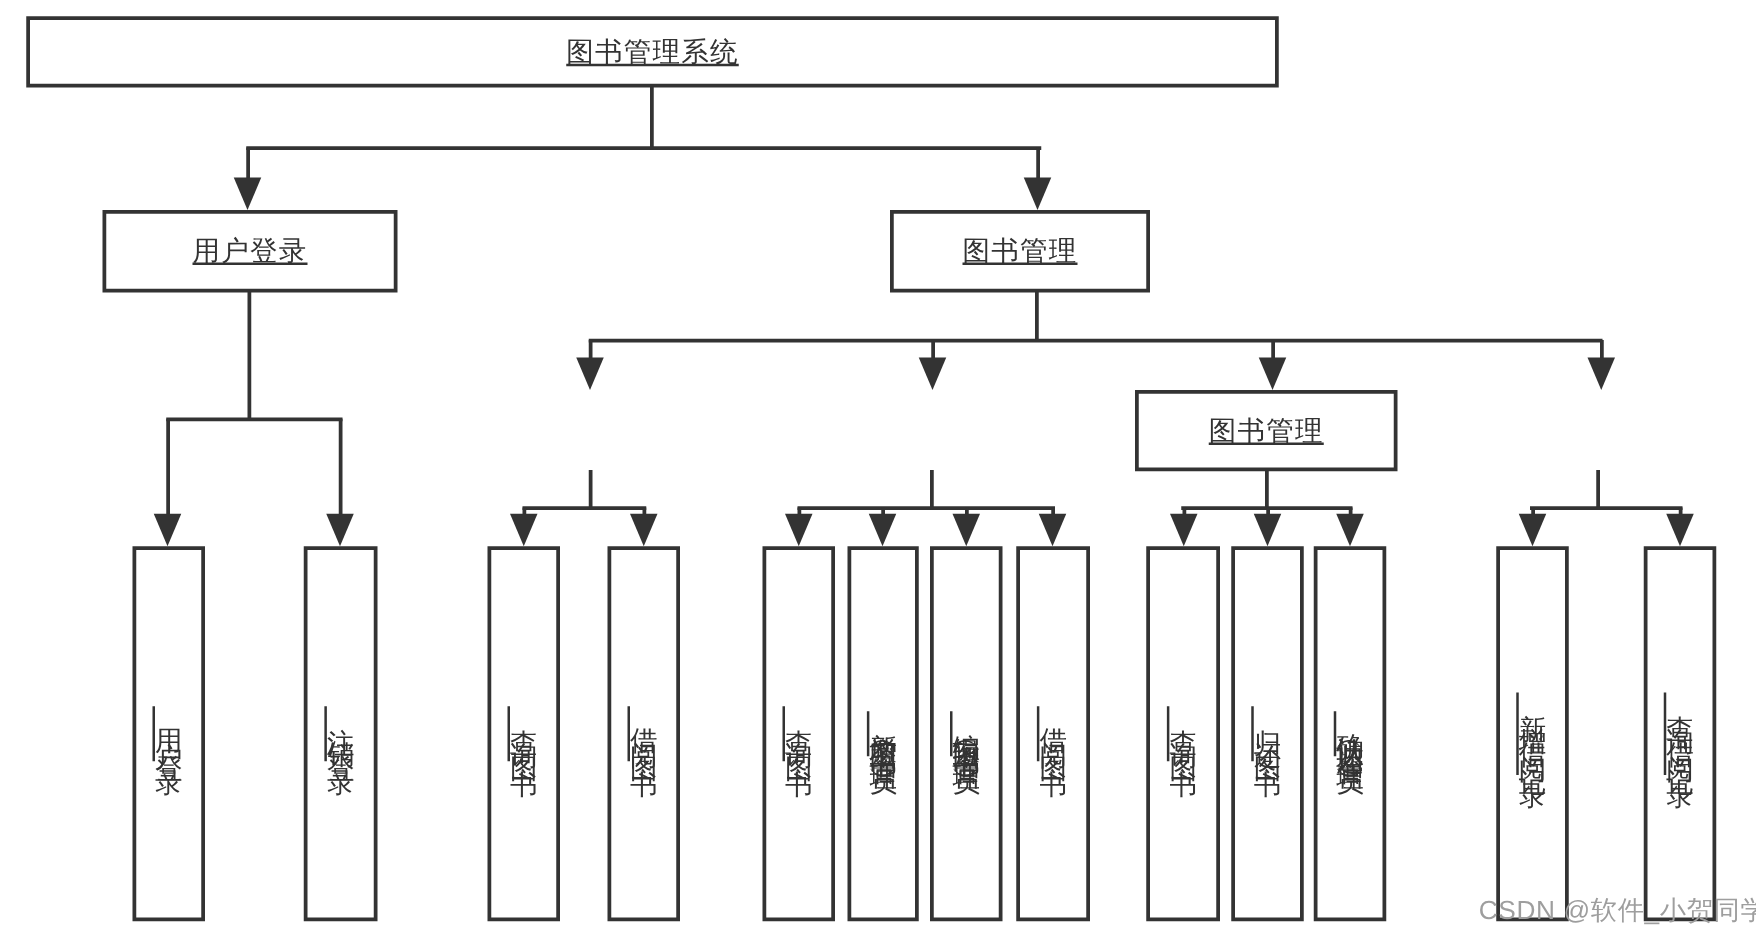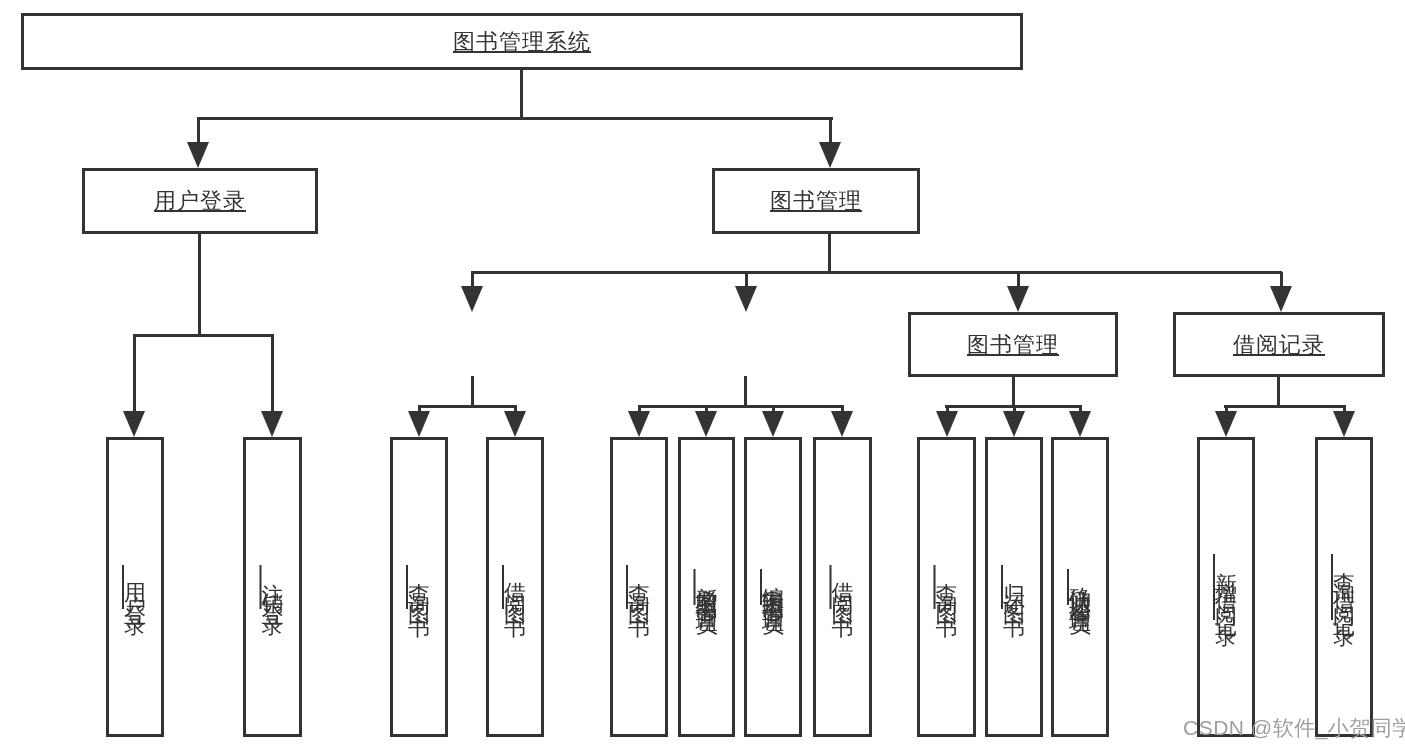--- a/index.html
+++ b/index.html
@@ -73,23 +73,20 @@
   <div class="vline" style="left:828px;top:233px;height:39px;"></div>
   <div class="hline" style="left:471px;top:271px;width:811px;"></div>
   <div class="arrow" style="left:461px;top:272px;height:40px;"></div>
   <div class="arrow" style="left:735px;top:272px;height:40px;"></div>
   <div class="arrow" style="left:1007px;top:272px;height:40px;"></div>
   <div class="arrow" style="left:1270px;top:272px;height:40px;"></div>
 
   <div class="box" style="left:908px;top:312px;width:210px;height:65px;">
     <span class="lbl">图书管理</span>
   </div>
-  <div class="box" style="left:1173px;top:312px;width:212px;height:65px;">
-    <span class="lbl">借阅记录</span>
-  </div>
 
   <div class="vline" style="left:471px;top:376px;height:30px;"></div>
   <div class="hline" style="left:418px;top:405px;width:99px;"></div>
   <div class="arrow" style="left:408px;top:406px;height:31px;"></div>
   <div class="arrow" style="left:504px;top:406px;height:31px;"></div>
 
   <div class="vline" style="left:744px;top:376px;height:30px;"></div>
   <div class="hline" style="left:638px;top:405px;width:206px;"></div>
   <div class="arrow" style="left:628px;top:406px;height:31px;"></div>
   <div class="arrow" style="left:695px;top:406px;height:31px;"></div>

